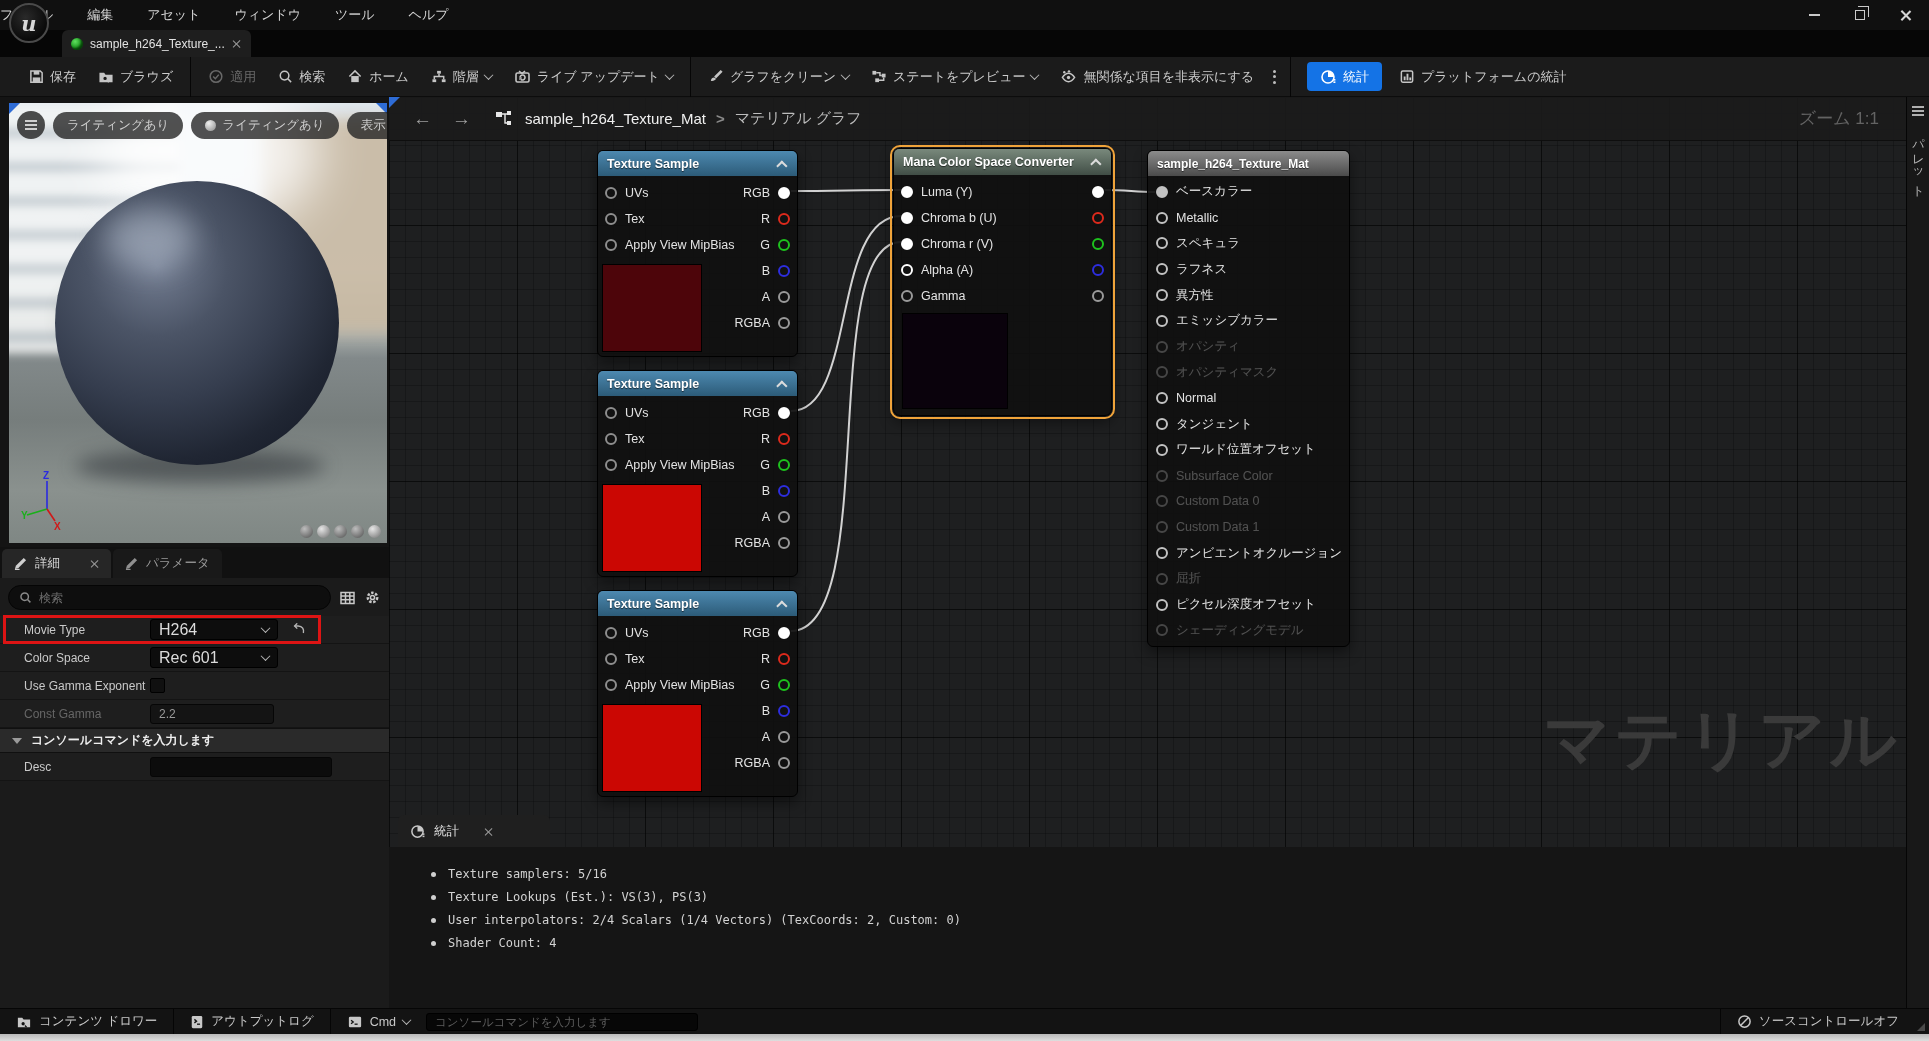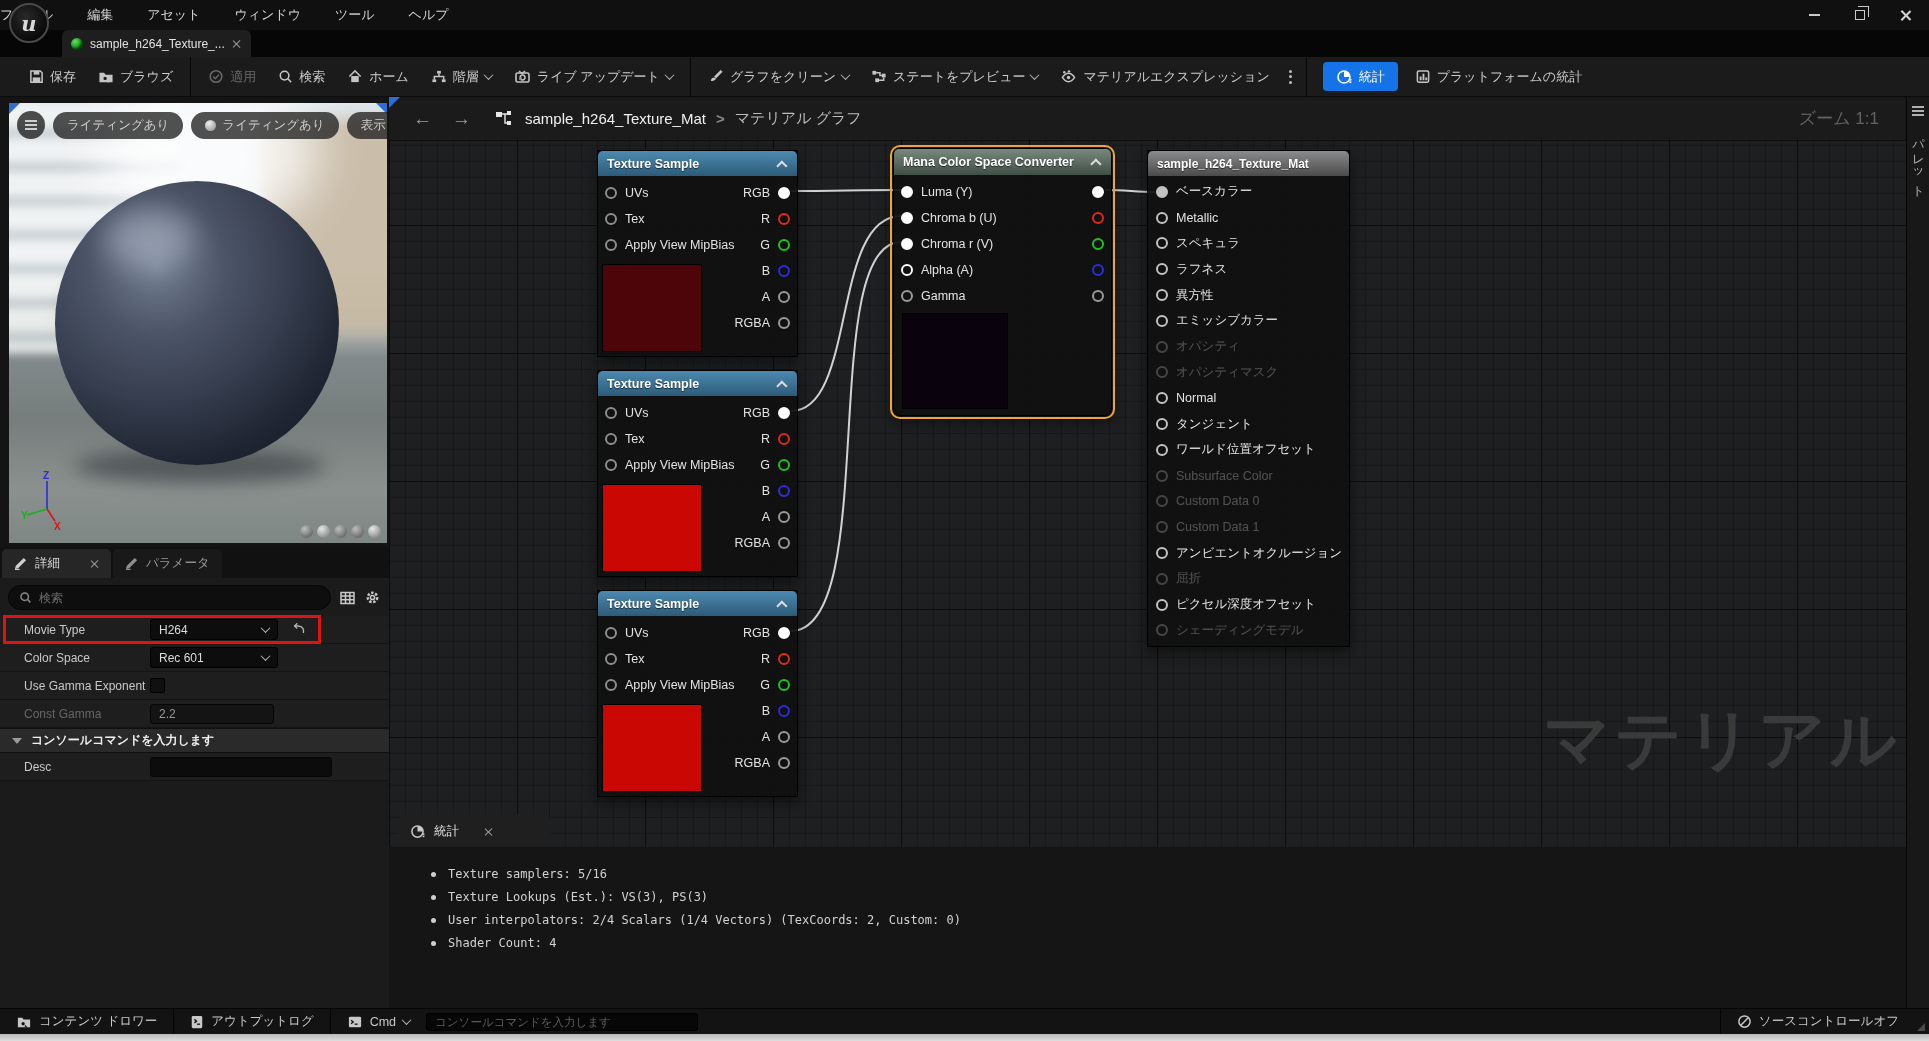--- a/index.html
+++ b/index.html
@@ -100,21 +100,21 @@
     font-family:"Liberation Sans","DejaVu Sans",sans-serif}
   .search-box input::placeholder{color:#6f6f6f}
   .sec-hdr{display:flex;align-items:center;gap:9px;height:25px;background:#2a2a2a;
     border-top:1px solid #101010;border-bottom:1px solid #101010;padding-left:12px;color:#efefef;
     font-size:12px;font-weight:bold}
   .prop-row{position:relative;display:flex;align-items:center;height:28px;border-bottom:1px solid #141414;background:#1e1e1e}
   .prop-label{width:150px;padding-left:24px;font-size:12px;color:#c9c9c9;white-space:nowrap;overflow:hidden}
   .prop-row.dim .prop-label{color:#666}
   .prop-value{display:flex;align-items:center}
   .dropdown{width:128px;height:21px;background:#0d0d0d;border:1px solid #000;border-radius:3px;
-    display:flex;align-items:center;gap:6px;padding:0 8px;color:#dcdcdc;font-size:12px}
+    display:flex;align-items:center;gap:6px;padding:0 8px;color:#dcdcdc;font-size:16px}
   .dropdown .chev-down{margin-left:auto}
   .checkbox{width:15px;height:15px;background:#101010;border:1px solid #000;border-radius:2px}
   .txt-input{width:124px;height:20px;background:#141414;border:1px solid #060606;border-radius:3px;
     color:#9a9a9a;font-size:12px;padding:0 8px;display:flex;align-items:center}
   .txt-input.wide{width:182px;background:#0c0c0c;color:#d5d5d5}
   .movie-hl{position:absolute;left:3px;top:-1px;width:318px;height:29px;border:3px solid #dd1414;pointer-events:none;z-index:5}
   .reset-btn{margin-left:14px}
 
   
   .graph{position:absolute;left:389px;top:97px;width:1540px;height:911px;background-color:#1e1f20;
@@ -132,21 +132,21 @@
   .crumb-icon{margin:0 10px 0 14px}
   .crumb-asset{color:#f0f0f0;font-size:15px}
   .crumb-sep{color:#8a8a8a;font-size:15px;margin:0 10px;font-weight:bold}
   .crumb-page{color:#bdbdbd;font-size:15px}
   .zoom-label{margin-left:auto;margin-right:36px;color:#636363;font-size:17px}
   .watermark{position:absolute;right:28px;top:598px;font-size:66px;font-weight:bold;color:#3a3a3a;letter-spacing:4px;z-index:1}
 
   .wires{position:absolute;left:0;top:0;width:100%;height:100%;z-index:2;pointer-events:none}
 
   
-  .node{position:absolute;background:rgba(16,16,16,.93);border:1px solid #000;border-radius:1px;z-index:3;
+  .node{position:absolute;background:rgba(16,16,16,.93);border:1px solid #000;border-radius:6px;z-index:3;
     box-shadow:0 6px 14px rgba(0,0,0,.45)}
   .node-header{height:25px;border-radius:5px 5px 0 0;display:flex;align-items:center;
     padding:0 9px;color:#fff;font-size:12.5px;font-weight:bold;text-shadow:0 1px 1px rgba(0,0,0,.6)}
   .node-header .chev-up{margin-left:auto}
   .hdr-blue{background:linear-gradient(180deg,#4d89b0 0%,#2c5b78 100%)}
   .hdr-green{background:linear-gradient(180deg,#79897c 0%,#414e46 100%)}
   .hdr-gray{background:linear-gradient(180deg,#8b8b8b 0%,#4b4b4b 100%)}
   .node.selected{outline:2.5px solid #efa33a;outline-offset:1px;border-radius:7px}
   .pin-col{position:absolute;display:flex;flex-direction:column}
   .pin-row{height:26px;display:flex;align-items:center;gap:8px}
@@ -301,21 +301,21 @@
       <span>ステートをプレビュー</span>
       <span class="chev-down"></span>
     </div>
     <div class="tb-btn">
       <svg class="ic tb-icon" width="17" height="15" viewBox="0 0 17 16">
           <path d="M2 9c2-3 4.5-4.5 6.5-4.5S13 6 15 9c-2 3-4.5 4.5-6.5 4.5S4 12 2 9z"></path>
           <circle cx="8.5" cy="9" r="1.8" fill="#c5c5c5" stroke="none"></circle>
           <circle cx="4" cy="3.5" r="1.3" fill="#c5c5c5" stroke="none"></circle>
           <circle cx="9" cy="2.5" r="1.3" fill="#c5c5c5" stroke="none"></circle>
         </svg>
-      <span>マテリアルエクスプレッション</span>
+      <span>無関係な項目を非表示にする</span>
     </div>
     <div class="tb-dots">
         <span></span>
         <span></span>
         <span></span>
       </div>
     <div class="tb-div"></div>
     <div class="stats-btn">
       <svg class="ic" width="16" height="16" viewBox="0 0 16 16">
           <circle cx="8" cy="8" r="6" fill="none" stroke="#fff" stroke-width="1.6"></circle>

